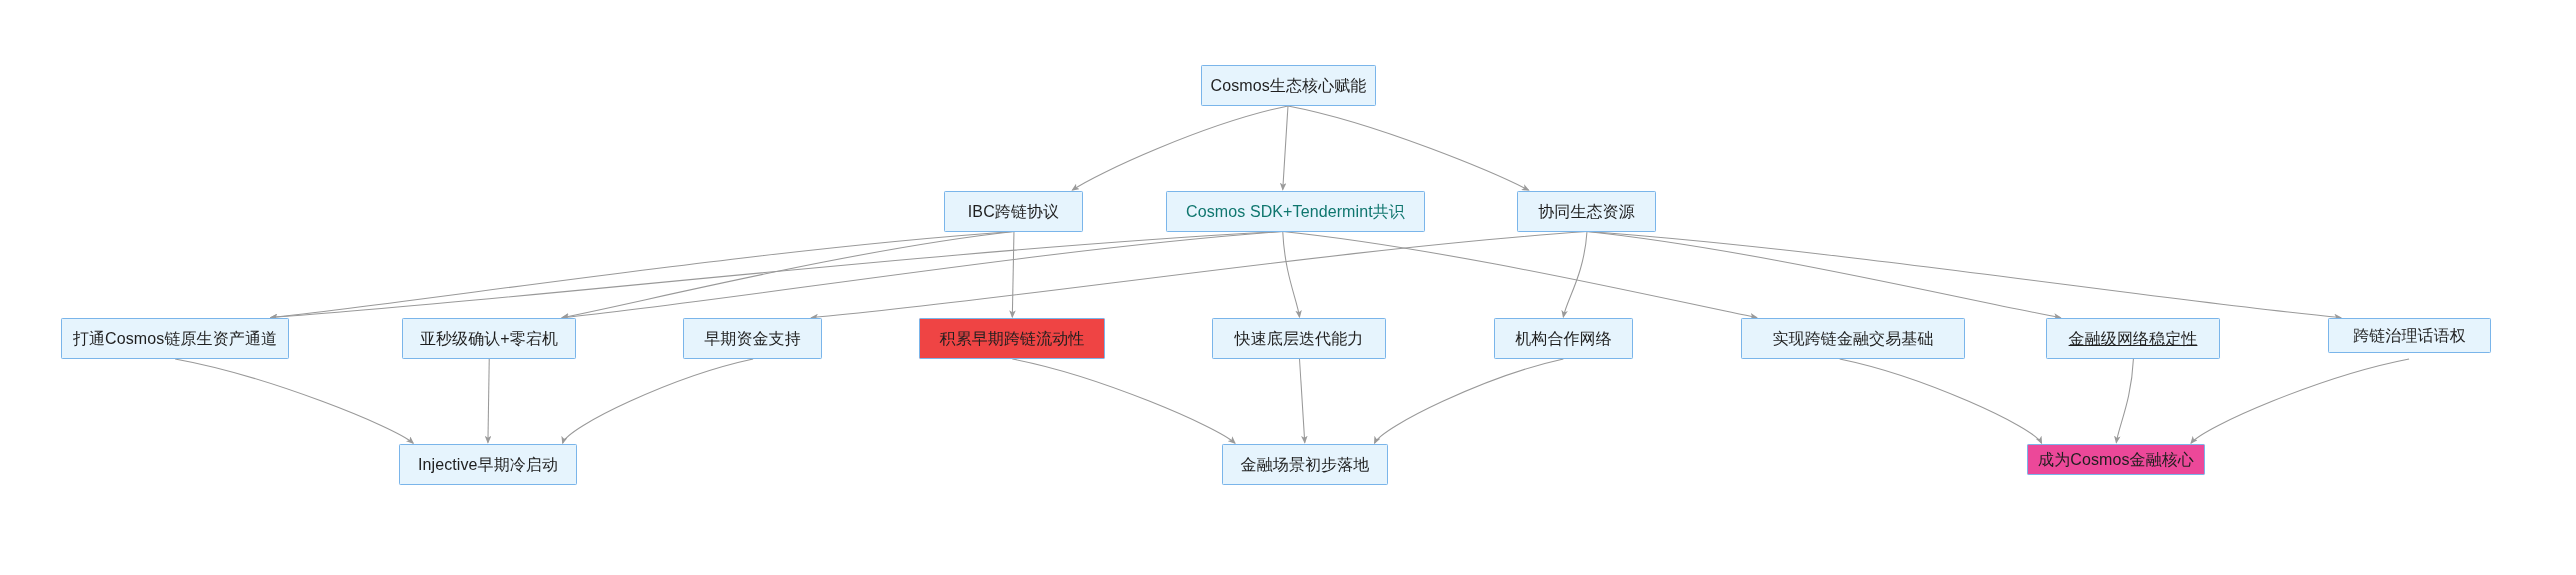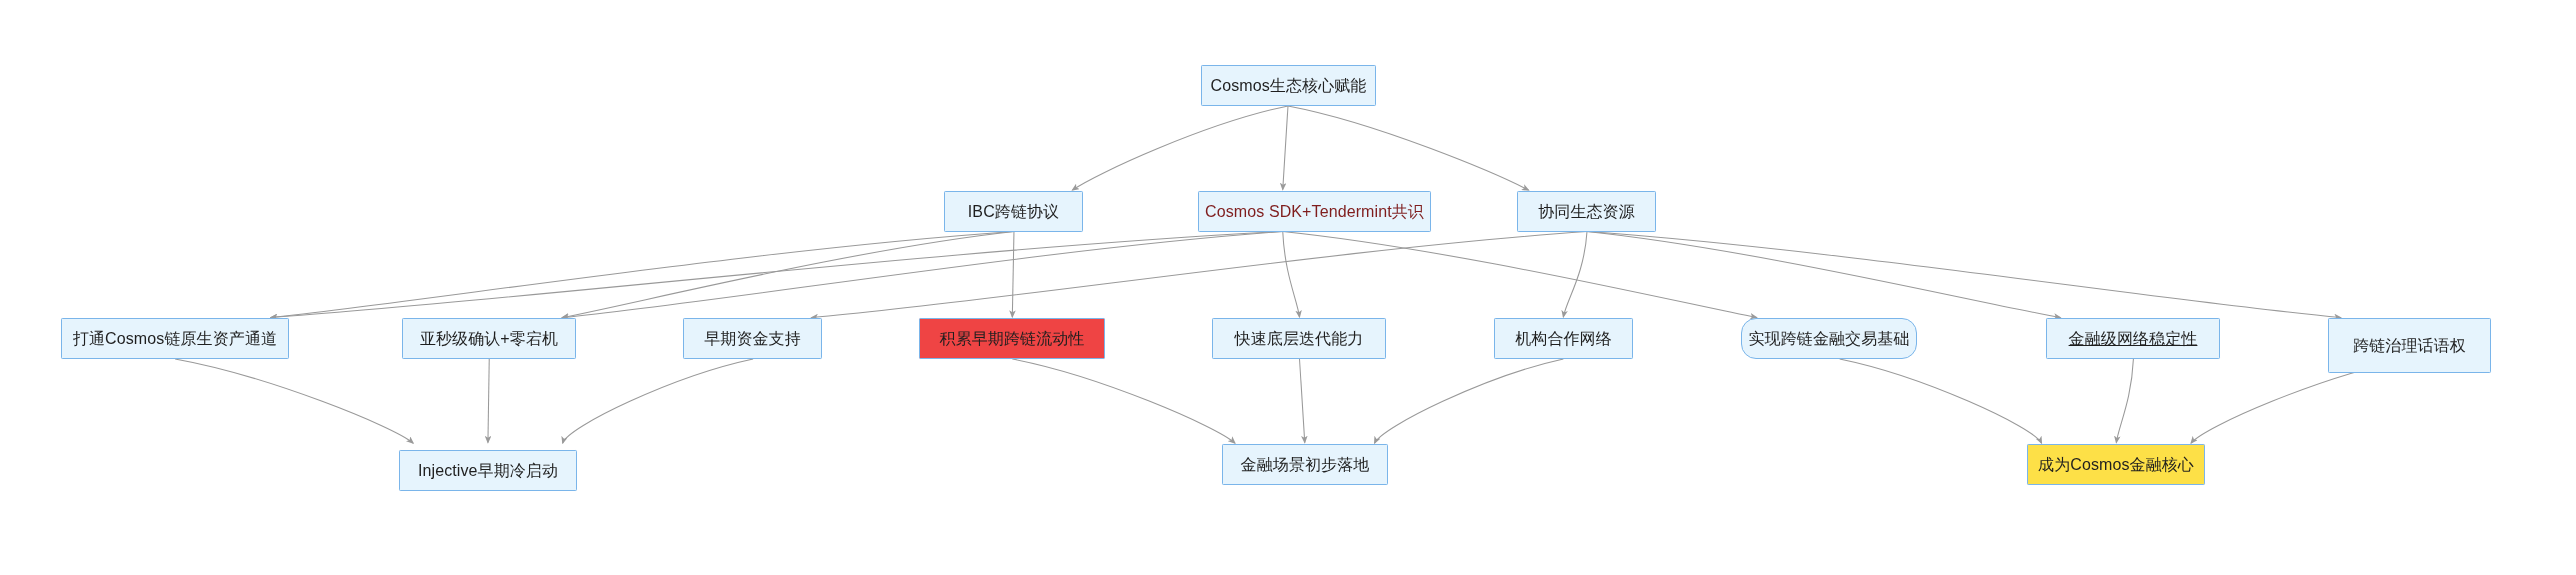--- a/index.html
+++ b/index.html
@@ -85,21 +85,21 @@
         <path d="M3666,546 C3532.35,571.8 3354.15,649.2 3334.32,674" fill="none" stroke="#999999" stroke-width="1.6" marker-end="url(#arrowhead)"></path>
       </g>
   </svg>
   <div id="node-layer">
       <div class="node" style="left: 1201px; top: 65px; width: 175px; height: 41px; background: rgb(230, 244, 253); border-color: rgb(122, 181, 234); color: rgb(31, 31, 31);">
         <span class="node-label">Cosmos生态核心赋能</span>
       </div>
       <div class="node" style="left: 944px; top: 191px; width: 139px; height: 41px; background: rgb(230, 244, 253); border-color: rgb(122, 181, 234); color: rgb(31, 31, 31);">
         <span class="node-label">IBC跨链协议</span>
       </div>
-      <div class="node" style="left: 1166px; top: 191px; width: 233px; height: 41px; background: rgb(230, 244, 253); border-color: rgb(122, 181, 234); color: #7f1d1d; margin-left: 32px;">
+      <div class="node" style="left: 1166px; top: 191px; width: 259px; height: 41px; background: rgb(230, 244, 253); border-color: rgb(122, 181, 234); color: #0f766e;">
         <span class="node-label">Cosmos SDK+Tendermint共识</span>
       </div>
       <div class="node" style="left: 1517px; top: 191px; width: 139px; height: 41px; background: rgb(230, 244, 253); border-color: rgb(122, 181, 234); color: rgb(31, 31, 31);">
         <span class="node-label">协同生态资源</span>
       </div>
       <div class="node" style="left: 61px; top: 318px; width: 228px; height: 41px; background: rgb(230, 244, 253); border-color: rgb(122, 181, 234); color: rgb(31, 31, 31);">
         <span class="node-label">打通Cosmos链原生资产通道</span>
       </div>
       <div class="node" style="left: 402px; top: 318px; width: 174px; height: 41px; background: rgb(230, 244, 253); border-color: rgb(122, 181, 234); color: rgb(31, 31, 31);">
         <span class="node-label">亚秒级确认+零宕机</span>
@@ -109,33 +109,33 @@
       </div>
       <div class="node" style="left: 919px; top: 318px; width: 186px; height: 41px; background: #ef4444; border-color: rgb(122, 181, 234); color: rgb(31, 31, 31);">
         <span class="node-label">积累早期跨链流动性</span>
       </div>
       <div class="node" style="left: 1212px; top: 318px; width: 174px; height: 41px; background: rgb(230, 244, 253); border-color: rgb(122, 181, 234); color: rgb(31, 31, 31);">
         <span class="node-label">快速底层迭代能力</span>
       </div>
       <div class="node" style="left: 1494px; top: 318px; width: 139px; height: 41px; background: rgb(230, 244, 253); border-color: rgb(122, 181, 234); color: rgb(31, 31, 31);">
         <span class="node-label">机构合作网络</span>
       </div>
-      <div class="node" style="left: 1741px; top: 318px; width: 176px; height: 41px; background: rgb(230, 244, 253); border-color: rgb(122, 181, 234); color: rgb(31, 31, 31); border-radius: 15px;">
+      <div class="node" style="left: 1741px; top: 318px; width: 224px; height: 41px; background: rgb(230, 244, 253); border-color: rgb(122, 181, 234); color: rgb(31, 31, 31);">
         <span class="node-label">实现跨链金融交易基础</span>
       </div>
       <div class="node" style="left: 2046px; top: 318px; width: 174px; height: 41px; background: rgb(230, 244, 253); border-color: rgb(122, 181, 234); color: rgb(31, 31, 31); text-decoration: underline;">
         <span class="node-label">金融级网络稳定性</span>
       </div>
-      <div class="node" style="left: 2328px; top: 318px; width: 163px; height: 55px; background: rgb(230, 244, 253); border-color: rgb(122, 181, 234); color: rgb(31, 31, 31);">
+      <div class="node" style="left: 2328px; top: 318px; width: 163px; height: 35px; background: rgb(230, 244, 253); border-color: rgb(122, 181, 234); color: rgb(31, 31, 31);">
         <span class="node-label">跨链治理话语权</span>
       </div>
-      <div class="node" style="left: 399px; top: 444px; width: 178px; height: 41px; background: rgb(230, 244, 253); border-color: rgb(122, 181, 234); color: rgb(31, 31, 31); margin-top: 6px;">
+      <div class="node" style="left: 399px; top: 444px; width: 178px; height: 41px; background: rgb(230, 244, 253); border-color: rgb(122, 181, 234); color: rgb(31, 31, 31);">
         <span class="node-label">Injective早期冷启动</span>
       </div>
       <div class="node" style="left: 1222px; top: 444px; width: 166px; height: 41px; background: rgb(230, 244, 253); border-color: rgb(122, 181, 234); color: rgb(31, 31, 31);">
         <span class="node-label">金融场景初步落地</span>
       </div>
-      <div class="node" style="left: 2027px; top: 444px; width: 178px; height: 41px; background: #fde047; border-color: rgb(122, 181, 234); color: rgb(31, 31, 31); align-items: center;">
+      <div class="node" style="left: 2027px; top: 444px; width: 178px; height: 31px; background: #ec4899; border-color: rgb(122, 181, 234); color: rgb(31, 31, 31); align-items: center;">
         <span class="node-label">成为Cosmos金融核心</span>
       </div>
     </div>
 </div>
 
 
 </body></html>

